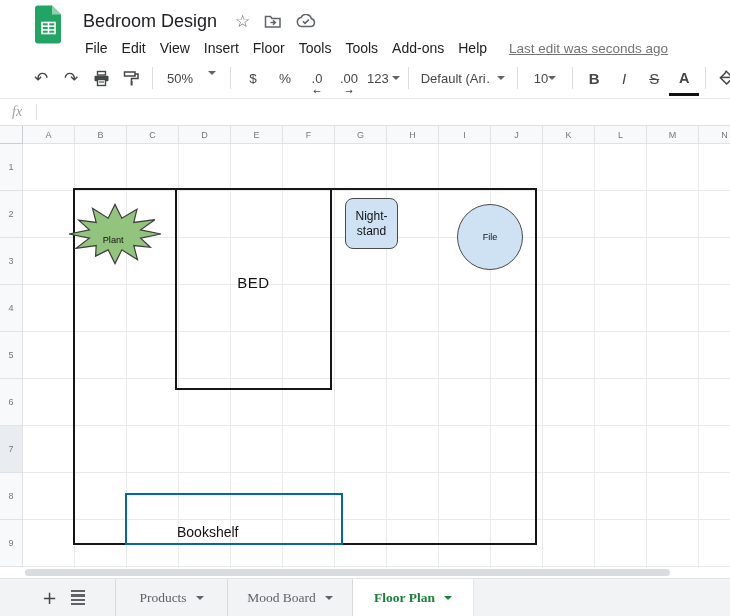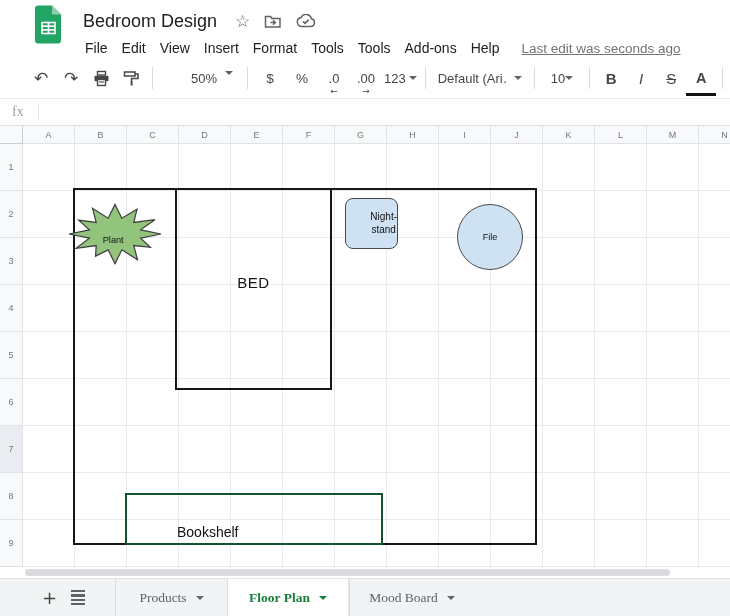--- a/index.html
+++ b/index.html
@@ -19,36 +19,36 @@
   .last-edit { margin-left:8px; font-size:13.5px; color:#737373; text-decoration:underline; white-space:nowrap; cursor:pointer; }
 
   
   .toolbar { position:absolute; left:0; top:58px; width:730px; height:41px; background:#fff; display:flex; align-items:center; padding-left:26px; border-bottom:1px solid #e8eaed; overflow:hidden; }
   .tbtn { min-width:26px; height:28px; display:flex; align-items:center; justify-content:center; margin:0 2px; border-radius:3px; color:#444746; cursor:pointer; flex:0 0 auto; }
   .tbtn svg { display:block; }
   .glyph-btn { font-family:"DejaVu Sans", sans-serif; font-size:17px; color:#444746; }
   .sep { width:1px; height:22px; background:#dadce0; margin:0 6px; flex:0 0 auto; }
   .txt13 { font-size:13px; color:#444746; }
   .caret { width:0; height:0; border-left:4px solid transparent; border-right:4px solid transparent; border-top:4.5px solid #5f6368; display:inline-block; }
-  .zoom-ctl { display:flex; align-items:flex-start; gap:8px; padding:0 8px; cursor:pointer;margin-left:24px; }
+  .zoom-ctl { display:flex; align-items:flex-start; gap:15px; padding:0 8px; cursor:pointer; }
   .fmt-btn { font-size:13.5px; color:#444746; font-weight:bold; width:28px; }
   .dec-btn { position:relative; font-size:13px; color:#444746; width:28px; }
   .dec-arrow { position:absolute; font-size:9px; bottom:-4px; font-family:"DejaVu Sans", sans-serif; }
   .font-ctl { display:flex; align-items:center; gap:8px; padding:0 6px; width:96px; cursor:pointer; }
   .font-name { font-size:13px; color:#444746; white-space:nowrap; overflow:hidden; }
   .size-ctl { display:flex; align-items:center; justify-content:space-between; padding:0 10px; width:62px; cursor:pointer; }
   .bold-b { font-weight:bold; font-size:15px; }
   .italic-i { font-style:italic; font-size:15px; font-weight:500; }
   .strike-s { font-size:15px; text-decoration:line-through; font-weight:500; }
   .color-a { font-size:14.5px; font-weight:bold; position:relative; }
   .color-a::after { content:""; position:absolute; left:-2px; right:-2px; bottom:-4px; height:3.5px; background:#111; }
 
   
   .formula-bar { position:absolute; left:0; top:99px; width:730px; height:27px; background:#fff; border-bottom:1px solid #e0e0e0; display:flex; align-items:center; }
-  .fx { font-size:14px; color:#9aa0a6; margin-left:12px; font-family:"Liberation Serif", serif; }
+  .fx { font-style:italic; font-size:14px; color:#9aa0a6; margin-left:12px; font-family:"Liberation Serif", serif; }
   .fx-sep { width:1px; height:16px; background:#e0e0e0; margin-left:14px; }
   .formula-input { flex:1; height:100%; border:none; outline:none; font-size:13px; padding:0 8px; background:transparent; }
 
   
   .sheet { position:absolute; left:0; top:126px; width:730px; height:442px; background:#fff; overflow:hidden; }
   .corner-box { position:absolute; left:0; top:0; width:23px; height:18px; background:#f8f9fa; border-right:1px solid #cbcdd1; border-bottom:1px solid #cbcdd1; }
   .col-headers { position:absolute; left:23px; top:0; width:707px; height:18px; display:flex; border-bottom:1px solid #e1e2e4; overflow:hidden; }
   .col-h { flex:0 0 52px; height:18px; background:#f8f9fa; border-right:1px solid #e1e2e4; font-size:9px; color:#757779; display:flex; align-items:center; justify-content:center; }
   .row-headers { position:absolute; left:0; top:18px; width:23px; height:424px; overflow:hidden; }
   .row-h { width:23px; height:47px; background:#f8f9fa; border-bottom:1px solid #e1e2e4; border-right:1px solid #e1e2e4; font-size:9px; color:#757779; display:flex; align-items:center; justify-content:center; }
@@ -58,23 +58,23 @@
       repeating-linear-gradient(to right, transparent 0px, transparent 51px, #e9eaec 51px, #e9eaec 52px),
       repeating-linear-gradient(to bottom, transparent 0px, transparent 46px, #e9eaec 46px, #e9eaec 47px);
   }
 
   
   .shape { position:absolute; }
   .room { left:73px; top:188px; width:464px; height:357px; border:2px solid #161616; background:transparent; }
   .bed { left:175px; top:188px; width:157px; height:202px; border:2px solid #161616; display:flex; align-items:center; justify-content:center; background:transparent; }
   .bed-label { font-size:15px; letter-spacing:0.5px; color:#111; margin-top:-14px; }
   .plant-svg { left:68px; top:202px; width:94px; height:64px; }
-  .nightstand { left:345px; top:198px; width:53px; height:51px; background:#cfe2f3; border:1px solid #4a4a4a; border-radius:8px; display:flex; align-items:center; justify-content:flex-end; text-align:center; font-size:10px; line-height:1.25; color:#111; white-space:pre-line; }
+  .nightstand { left:345px; top:198px; width:53px; height:51px; background:#cfe2f3; border:1px solid #4a4a4a; border-radius:8px; display:flex; align-items:center; justify-content:center; text-align:center; font-size:12px; line-height:1.25; color:#111; white-space:pre-line; }
   .chair { left:457px; top:204px; width:66px; height:66px; background:#cfe2f3; border:1px solid #4a4a4a; border-radius:50%; display:flex; align-items:center; justify-content:center; font-size:9px; color:#111; }
-  .bookshelf { left:125px; top:493px; width:258px; height:52px; border:2px solid #14532d; background:transparent; }
+  .bookshelf { left:125px; top:493px; width:218px; height:52px; border:2px solid #0369a1; background:transparent; }
   .bookshelf-label { position:absolute; left:50px; bottom:3px; font-size:14px; color:#111; }
 
   
   .hscroll { position:absolute; left:0; top:568px; width:730px; height:10px; background:#fff; }
   .hscroll-thumb { position:absolute; left:25px; top:1px; width:645px; height:7px; border-radius:4px; background:#d9dbde; cursor:pointer; }
 
   
   .tabbar { position:absolute; left:0; top:578px; width:730px; height:38px; background:#f1f3f4; border-top:1px solid #e2e3e5; display:flex; align-items:stretch; }
   .tab-tools { display:flex; align-items:center; gap:14px; padding-left:42px; width:115px; }
   .add-sheet { font-family:"DejaVu Sans", sans-serif; font-size:18px; color:#444746; cursor:pointer; line-height:1; }
@@ -115,21 +115,21 @@
           <path d="M5.5,12.5 a4.5,4.5 0 0 1 -0.5,-8.9 a5.5,5.5 0 0 1 10.4,1.2 a3.9,3.9 0 0 1 -0.9,7.7 Z" fill="none" stroke="#5f6368" stroke-width="1.5"></path>
           <path d="M7,7.4 l2,2 l3.8,-3.8" fill="none" stroke="#5f6368" stroke-width="1.5"></path>
         </svg>
       </span>
     </div>
     <div class="menubar">
       <span class="menu-item">File</span>
       <span class="menu-item">Edit</span>
       <span class="menu-item">View</span>
       <span class="menu-item">Insert</span>
-      <span class="menu-item">Format</span>
+      <span class="menu-item">Floor</span>
       <span class="menu-item">Tools</span>
       <span class="menu-item">Tools</span>
       <span class="menu-item">Add-ons</span>
       <span class="menu-item">Help</span>
       <span class="last-edit">Last edit was seconds ago</span>
     </div>
   </div>
 
   <div class="toolbar">
     <span class="tbtn glyph-btn">↶</span>
@@ -265,23 +265,23 @@
           <i></i>
           <i></i>
           <i></i>
           <i></i>
         </span>
     </div>
     <div class="tab t1">
       <span>Products</span>
       <span class="caret"></span>
     </div>
+    <div class="tab t2">
+      <span>Mood Board</span>
+      <span class="caret"></span>
+    </div>
     <div class="tab active">
       <span>Floor Plan</span>
       <span class="caret"></span>
     </div>
-    <div class="tab t2">
-      <span>Mood Board</span>
-      <span class="caret"></span>
-    </div>
   </div>
 
 </div>
 
 </body></html>

